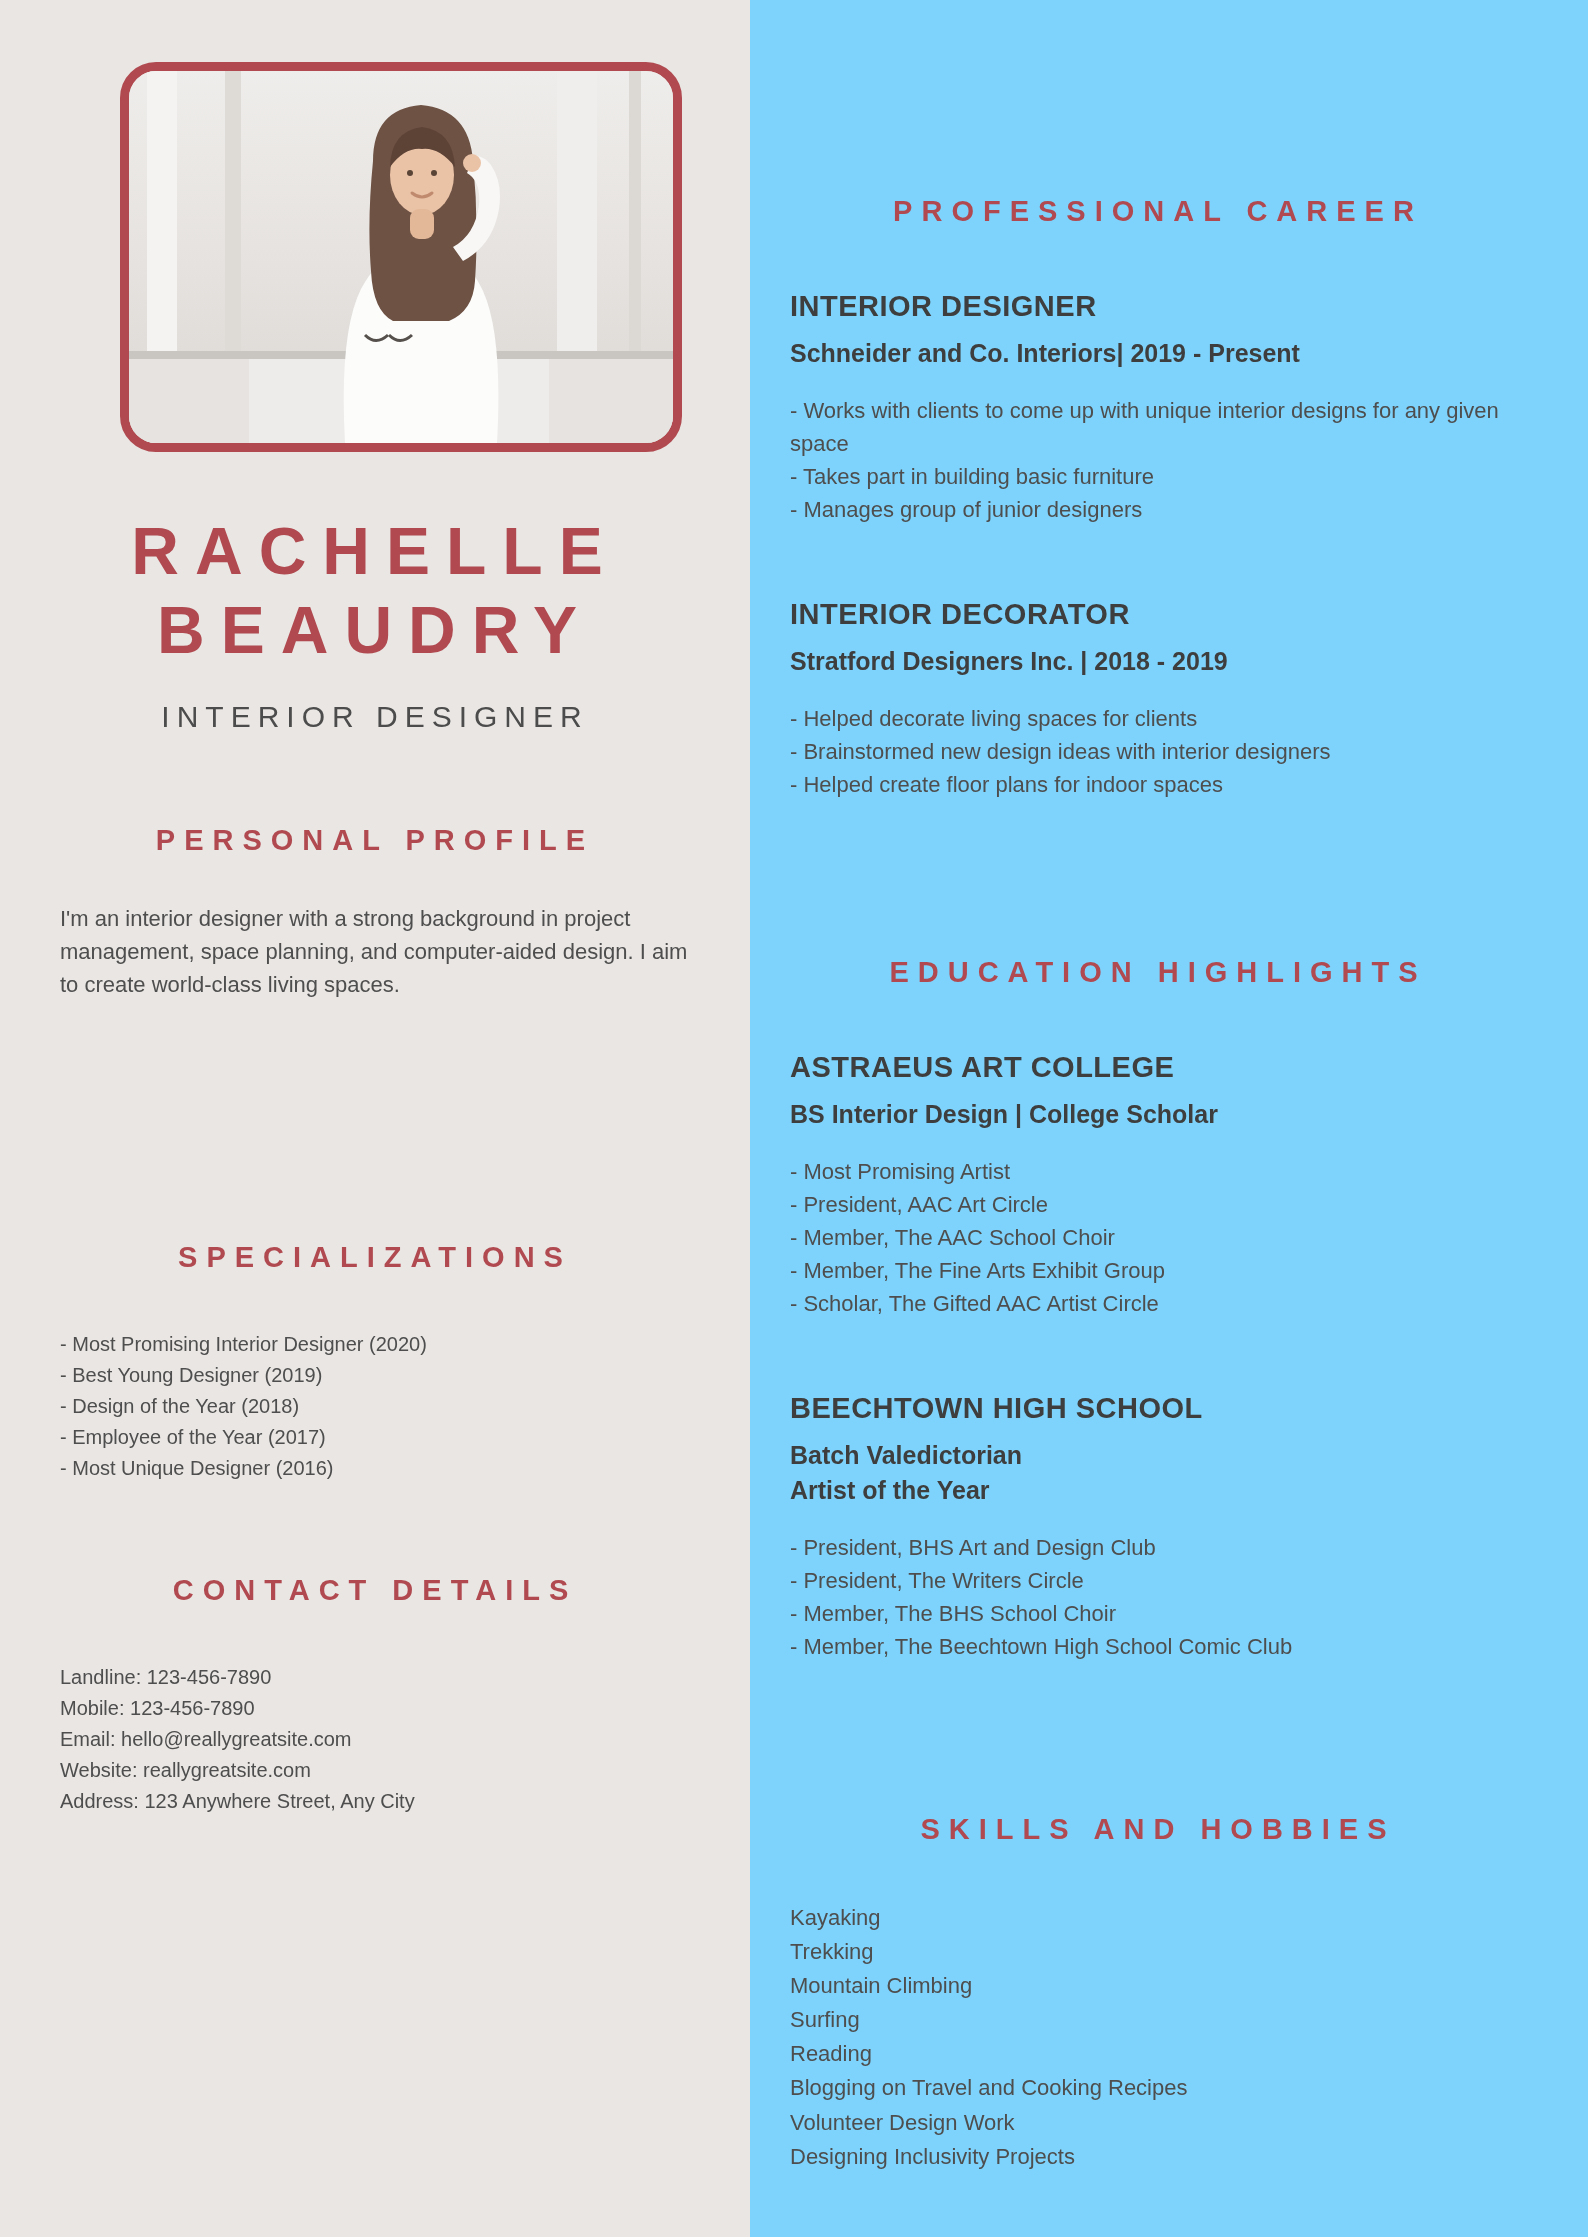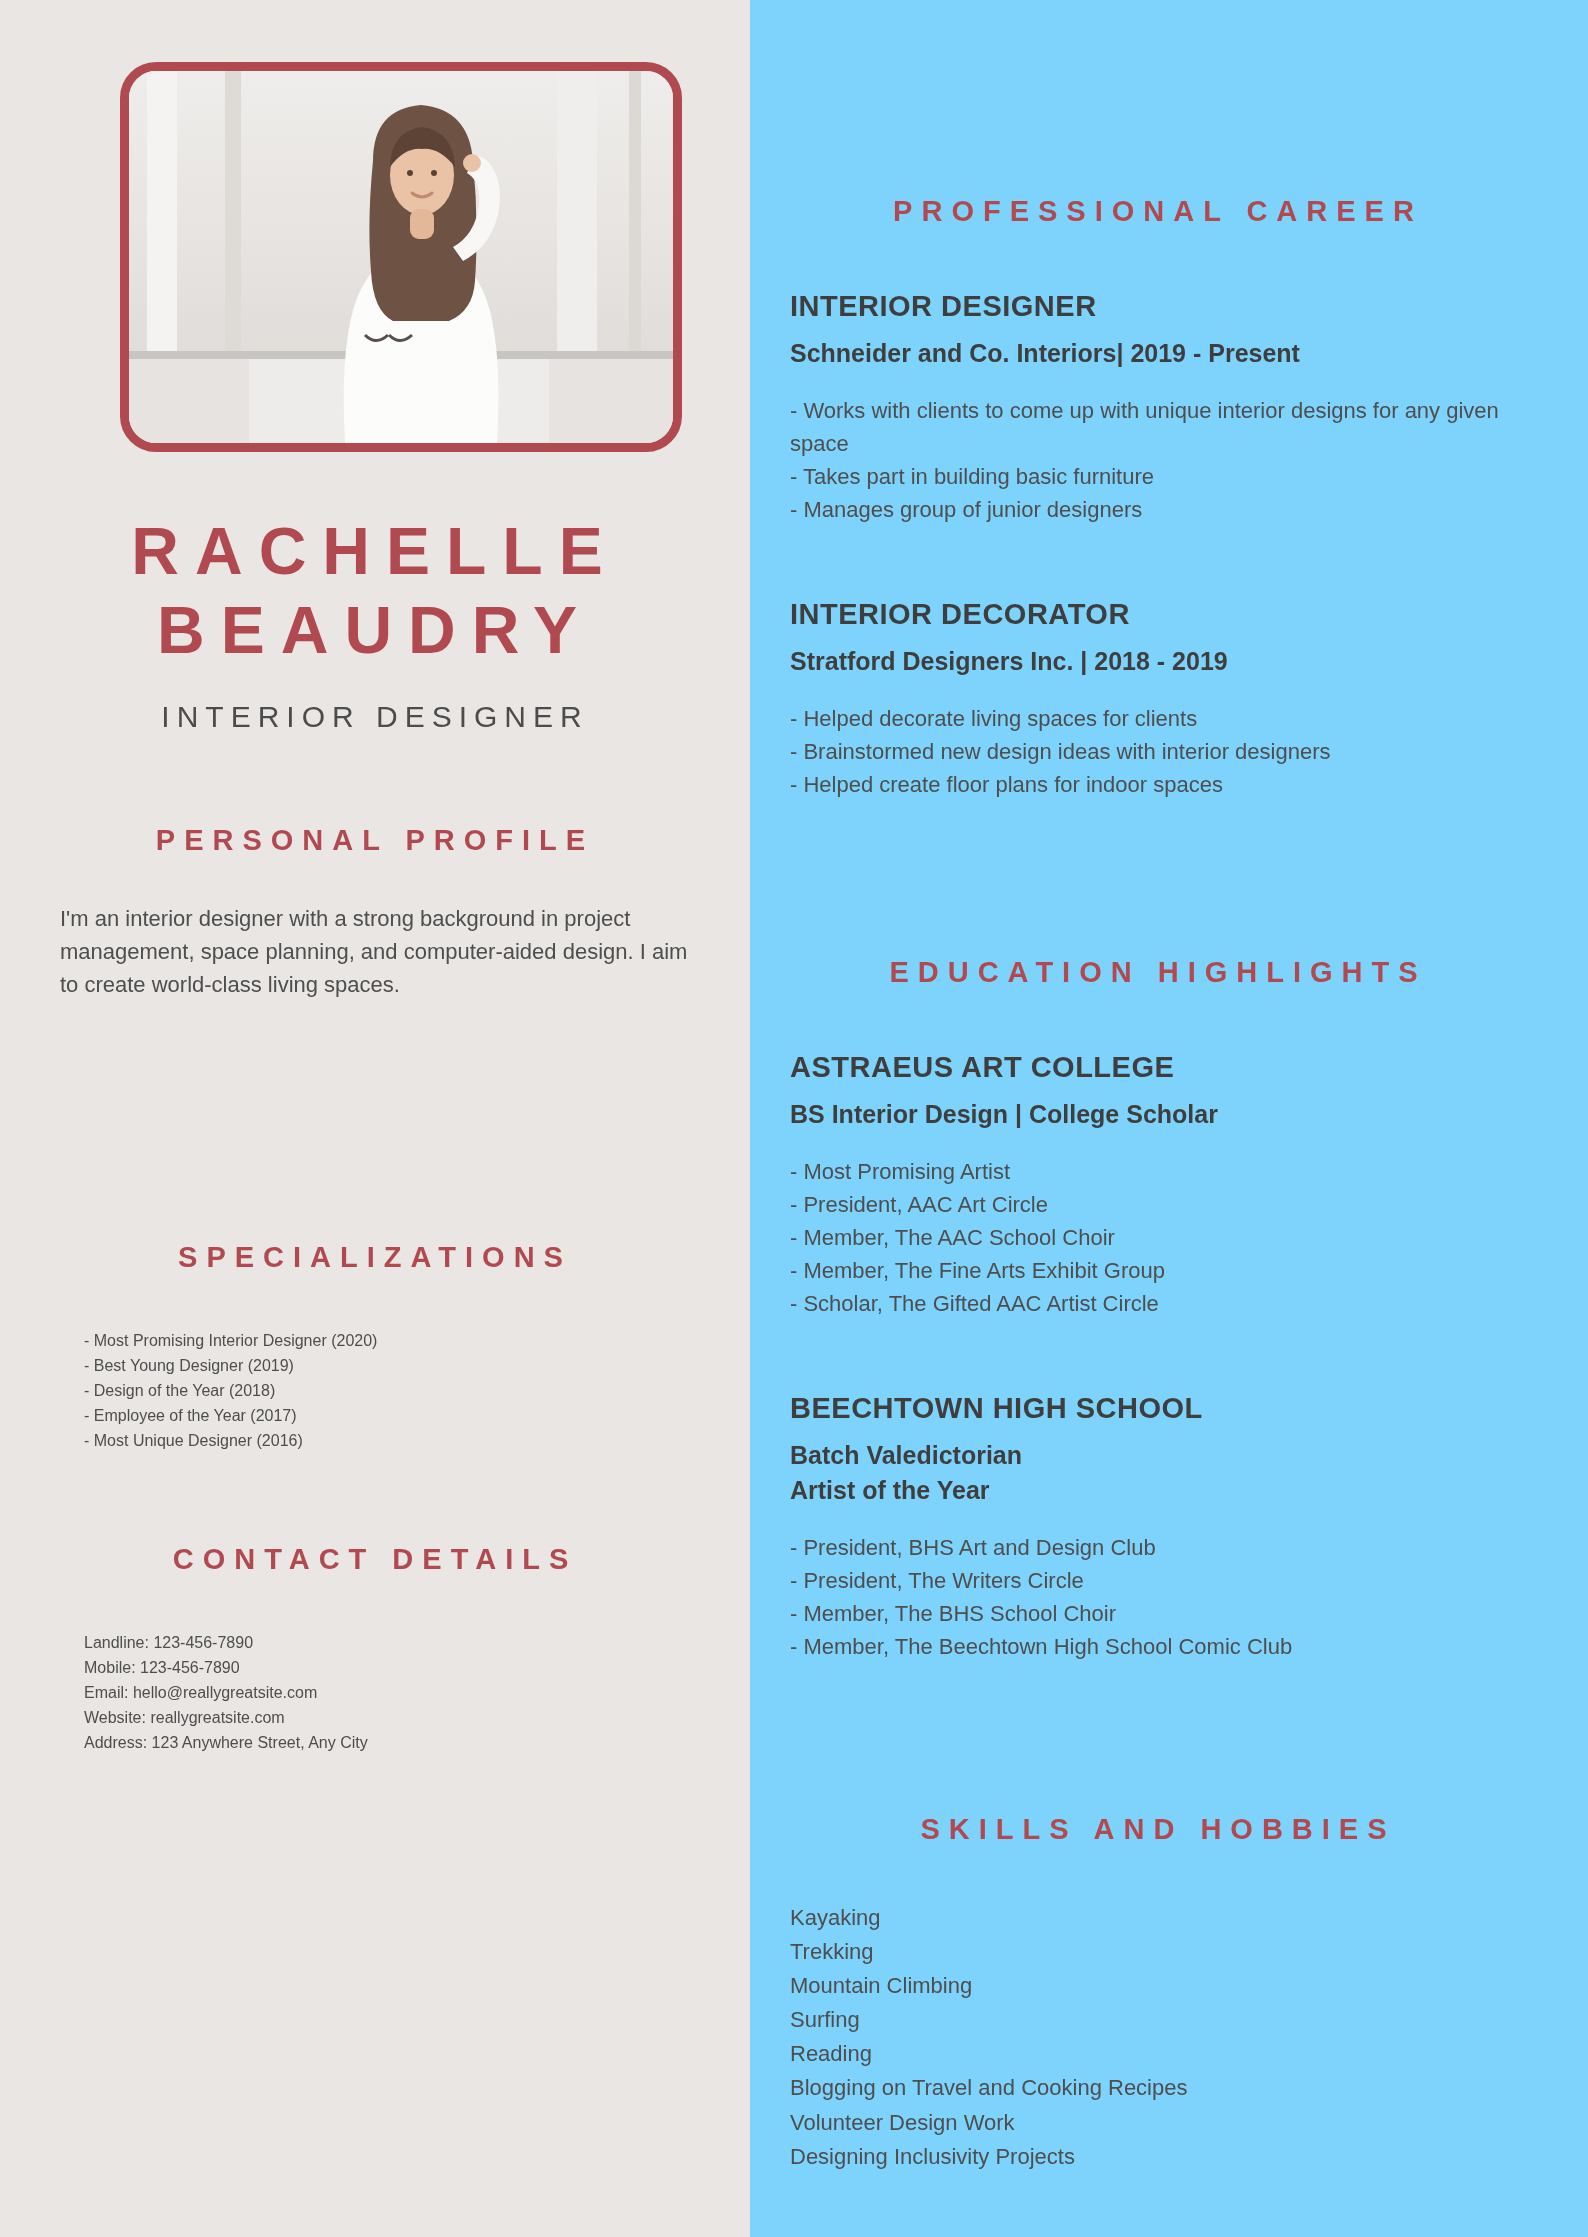--- a/index.html
+++ b/index.html
@@ -59,23 +59,23 @@
     letter-spacing:9px;
   }
   .profile-text{
     margin:45px 58px 0 60px;
     color:var(--body);
     font-size:22px;
     line-height:1.5;
   }
   .side-list{
     list-style:none;
-    margin:55px 50px 0 84px;
-    color:var(--body);
-    font-size:16px;
+    margin:55px 50px 0 60px;
+    color:var(--body);
+    font-size:20px;
     line-height:1.55;
   }
   .side-heading.spec{margin-top:240px;}
   .side-heading.contact{}
   
   .main{
     flex:1;
     background:#7dd3fc;
     padding:195px 62px 0 40px;
   }

